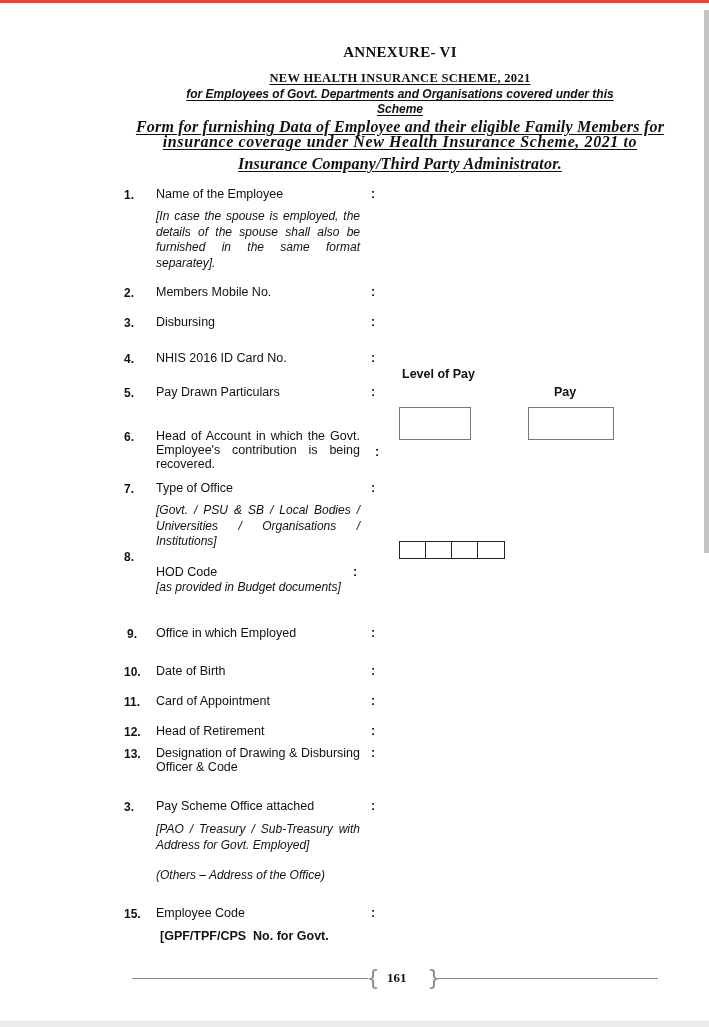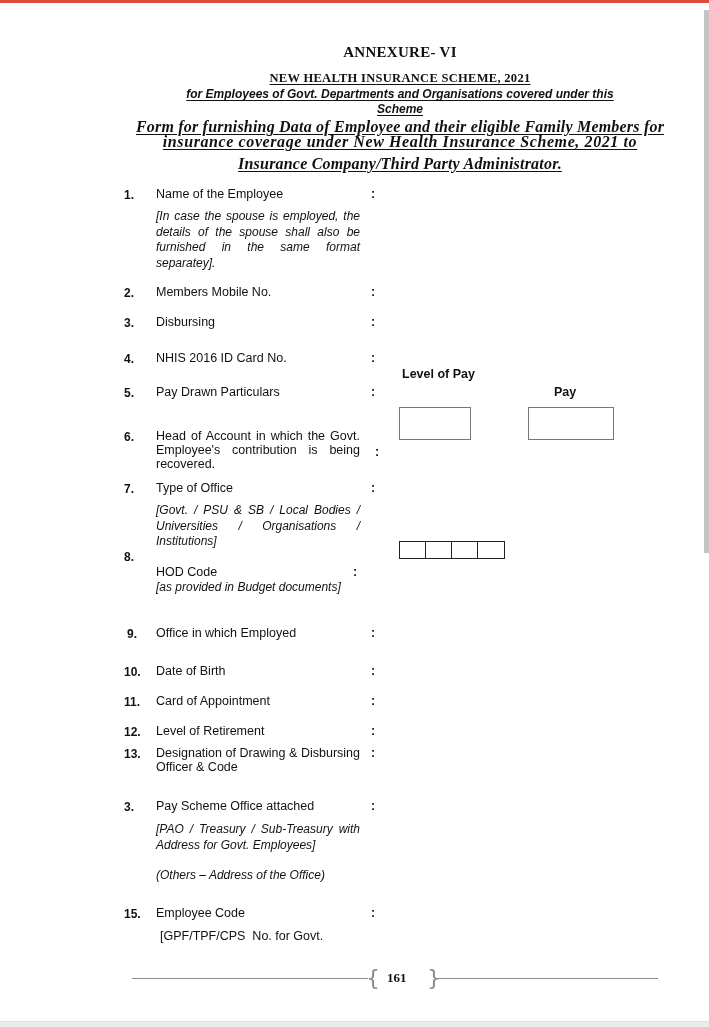--- a/index.html
+++ b/index.html
@@ -21,21 +21,21 @@
   .h-form { font-size: 16px; letter-spacing: 0.2px; font-style: italic; }
   .h-form1 { top: 118px; }
   .h-form2 { top: 133px; letter-spacing: 0.6px; }
   .h-form3 { top: 155px; }
 
   .num { position: absolute; left: 124px; font-size: 12px; font-weight: bold; }
   .lbl { position: absolute; left: 156px; font-size: 12.5px; }
   .note { position: absolute; left: 156px; width: 204px; font-size: 12px; font-style: italic; line-height: 15.5px; text-align: justify; text-align-last: left; }
   .colon { position: absolute; left: 371px; font-size: 12.5px; font-weight: bold; }
   .multi { position: absolute; left: 156px; width: 204px; font-size: 12.5px; line-height: 14px; text-align: justify; text-align-last: left; }
-  .bold { font-weight: normal; }
+  .bold { font-weight: bold; }
 
   .col-head { position: absolute; font-size: 12.5px; font-weight: bold; }
   .box { position: absolute; border: 1px solid #777; background: #fff; }
   .hod-row { position: absolute; left: 399px; top: 541px; display: flex; border: 1px solid #222; }
   .hod-cell { width: 26px; height: 16px; border-right: 1px solid #222; }
   .hod-cell:last-child { border-right: none; }
 
   .footer-line-l { position: absolute; left: 132px; top: 978px; width: 236px; height: 1px; background: #8a8a8a; }
   .footer-line-r { position: absolute; left: 436px; top: 978px; width: 222px; height: 1px; background: #8a8a8a; }
   .brace { position: absolute; top: 965px; font-family: "DejaVu Sans", sans-serif; font-size: 22px; color: #8a8a8a; line-height: 26px; }
@@ -131,35 +131,35 @@
   </div>
 
   <div>
     <span class="num" style="top:695px">11.</span>
     <span class="lbl" style="top:694px">Card of Appointment</span>
     <span class="colon" style="top:694px">:</span>
   </div>
 
   <div>
     <span class="num" style="top:725px">12.</span>
-    <span class="lbl" style="top:724px">Level of Retirement</span>
+    <span class="lbl" style="top:724px">Head of Retirement</span>
     <span class="colon" style="top:724px">:</span>
   </div>
 
   <div>
     <span class="num" style="top:747px">13.</span>
     <div class="multi" style="top:746px">Designation of Drawing &amp; Disbursing Officer &amp; Code</div>
     <span class="colon" style="top:746px">:</span>
   </div>
 
   <div>
     <span class="num" style="top:800px">3.</span>
     <span class="lbl" style="top:799px">Pay Scheme Office attached</span>
     <span class="colon" style="top:799px">:</span>
-    <div class="note" style="top:822px">[PAO / Treasury / Sub-Treasury with Address for Govt. Employees]</div>
+    <div class="note" style="top:822px">[PAO / Treasury / Sub-Treasury with Address for Govt. Employed]</div>
     <div class="note" style="top:868px; text-align:left">(Others – Address of the Office)</div>
   </div>
 
   <div>
     <span class="num" style="top:907px">15.</span>
     <span class="lbl" style="top:906px">Employee Code</span>
     <span class="colon" style="top:906px">:</span>
     <span class="lbl bold" style="left:160px; top:929px; white-space:pre">[GPF/TPF/CPS  No. for Govt.</span>
   </div>
 

